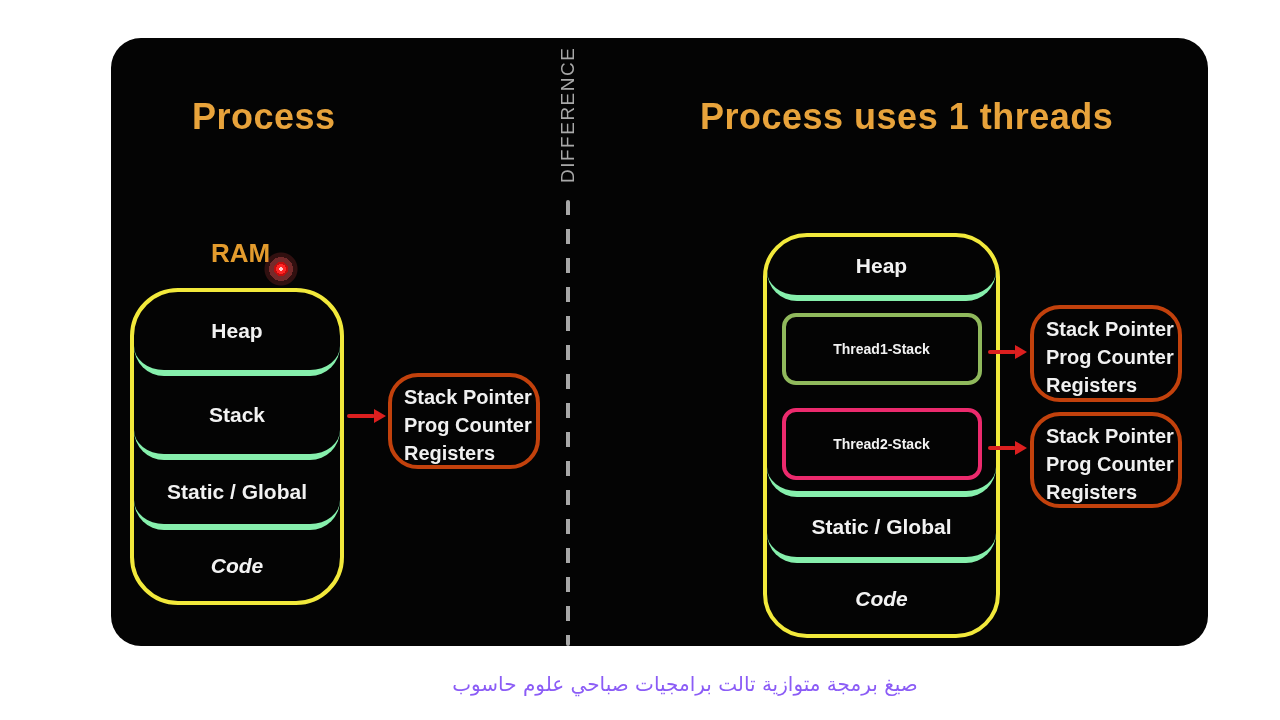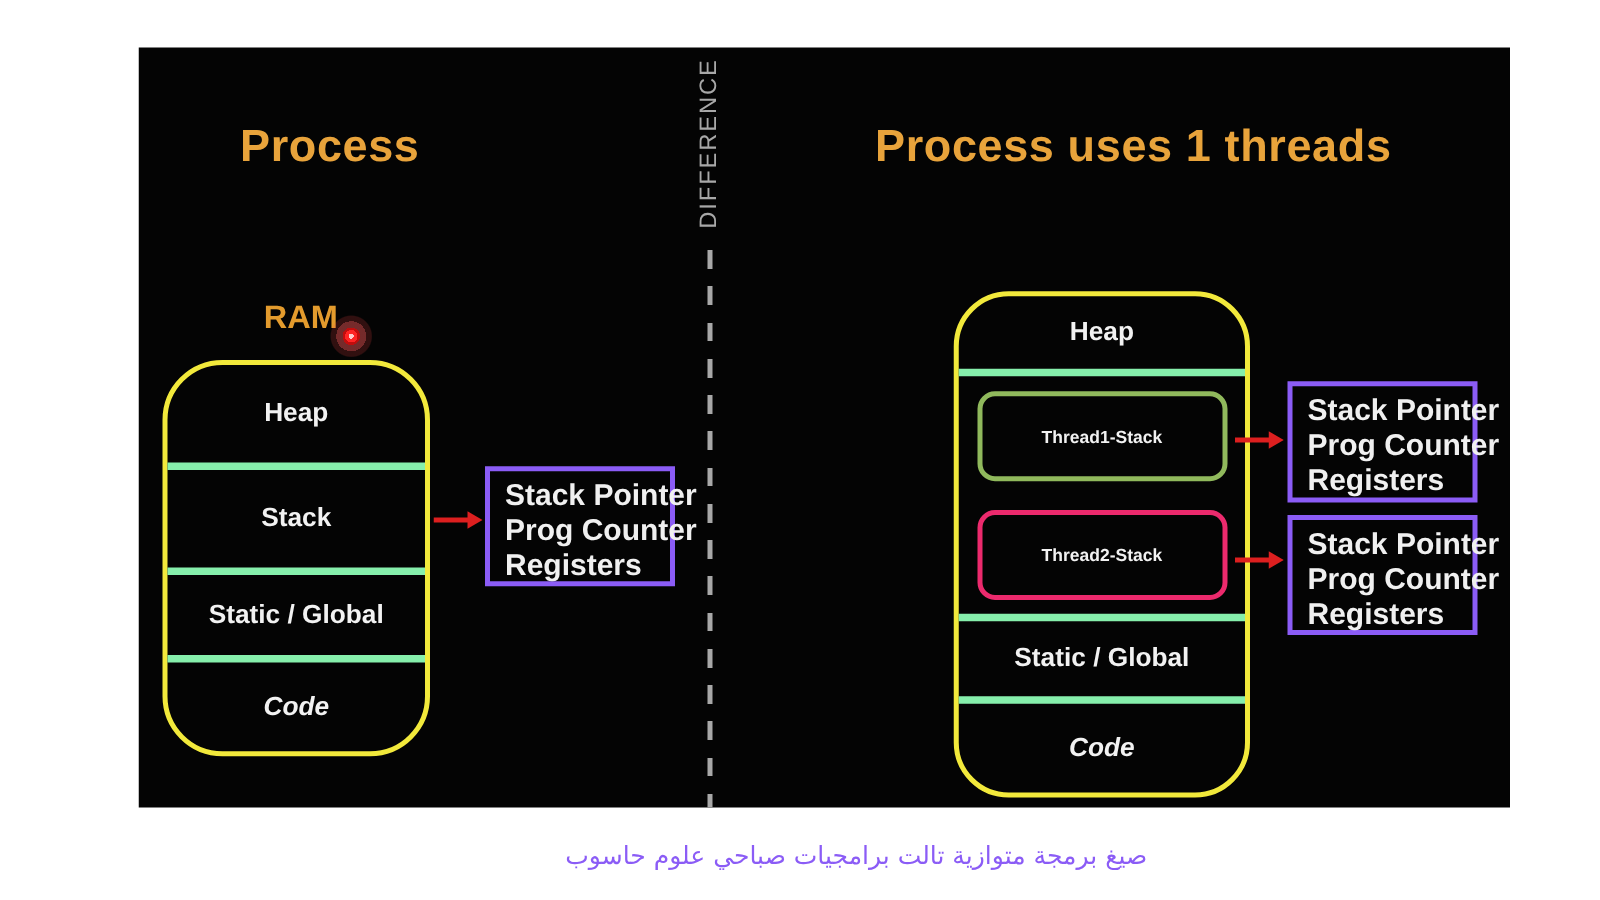--- a/index.html
+++ b/index.html
@@ -1,15 +1,15 @@
 <!DOCTYPE html>
 <html><head>
 <meta charset="utf-8">
 <style>
-  * { margin:0; padding:0; box-sizing:border-box; }
+  * { margin:0; padding:0; box-sizing:border-box;border-radius:30px; }
   html,body { width:1280px; height:720px; background:#ffffff; overflow:hidden;
     font-family:"Liberation Sans","DejaVu Sans",sans-serif; }
 
   .page { position:relative; width:1280px; height:720px; background:#ffffff; }
 
   .slide { position:absolute; left:111px; top:38px; width:1097px; height:608px;
     background:#040404; overflow:hidden; }
 
   .panel-title { position:absolute; top:58px; font-size:36px; font-weight:600;
     color:#e8a33b; letter-spacing:0.5px; white-space:nowrap; }
@@ -42,22 +42,22 @@
     align-items:center; }
   .sec-r-static { height:66px; }
 
   .thread-box { width:200px; height:72px; border-radius:14px; border:4px solid;
     display:flex; align-items:center; justify-content:center; }
   .thread-box-1 { border-color:#90b95c; }
   .thread-box-2 { border-color:#ec2a6d; }
   .thread-label { color:#f2f2f2; font-size:14px; font-weight:700; white-space:nowrap; }
 
   
-  .infobox { position:absolute; border:4px solid #8b5cf6; color:#f0f0f0;
-    font-size:24px; font-weight:700; line-height:28px; padding:6px 0 6px 12px;
+  .infobox { position:absolute; border:4px solid #c2410c; color:#f0f0f0;
+    font-size:20px; font-weight:700; line-height:28px; padding:6px 0 6px 12px;
     white-space:nowrap; }
   .infobox-left { left:277px; top:335px; width:152px; height:96px; }
   .infobox-r1   { left:919px; top:267px; width:152px; height:97px; }
   .infobox-r2   { left:919px; top:374px; width:152px; height:96px; }
 
   
   .arrow { position:absolute; height:4px; background:#dc1f1f; z-index:5; }
   .arrow::after { content:""; position:absolute; right:-11px; top:-5px; width:0; height:0;
     border-left:12px solid #dc1f1f; border-top:7px solid transparent;
     border-bottom:7px solid transparent; }

